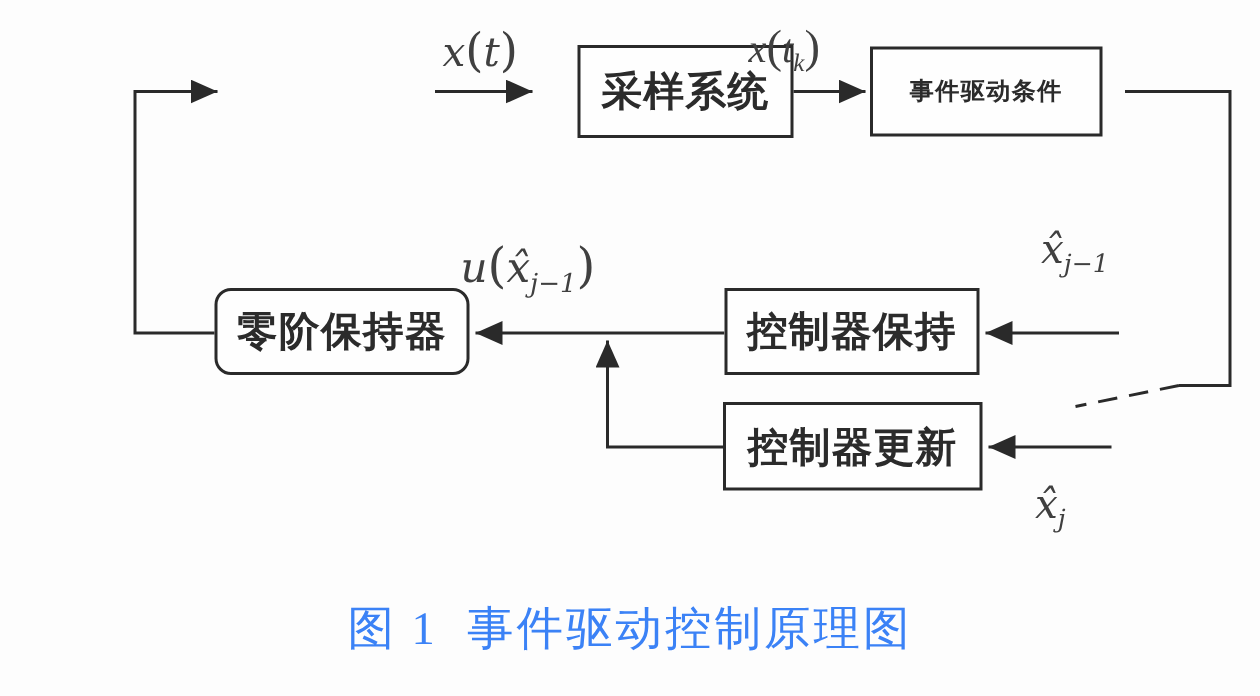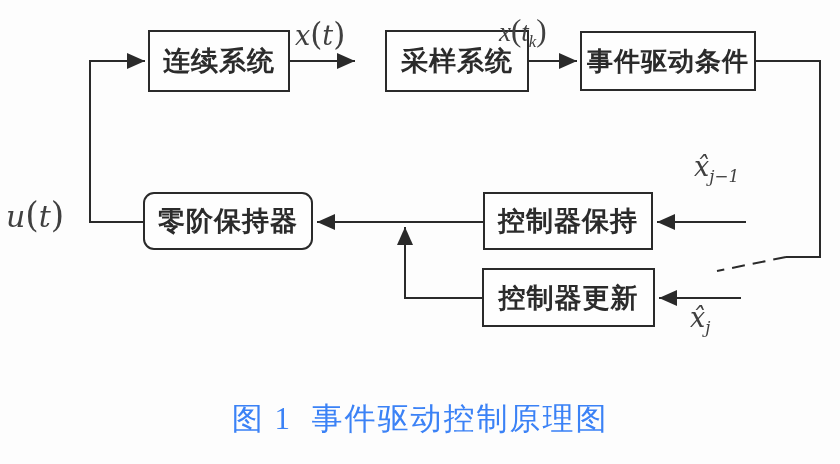--- a/index.html
+++ b/index.html
@@ -87,56 +87,53 @@
       <line x1="502" y1="61" x2="577" y2="61" marker-end="url(#arw)"></line>
       <polyline points="750,61 820,61 820,257 786,257"></polyline>
       <line x1="786" y1="257" x2="717" y2="271" stroke-dasharray="13 8"></line>
       <line x1="746" y1="222" x2="657" y2="222" marker-end="url(#arw)"></line>
       <line x1="741" y1="298" x2="659" y2="298" marker-end="url(#arw)"></line>
       <line x1="483" y1="222" x2="317" y2="222" marker-end="url(#arw)"></line>
       <polyline points="482,298 405,298 405,227" marker-end="url(#arw)"></polyline>
     </g>
   </svg>
 
-  <div class="box" style="left:148px; top:30px; width:142px; height:62px;">
-    <span>连续系统</span>
-  </div>
   <div class="box" style="left:358px; top:30px; width:144px; height:62px;margin-left:27px;">
     <span>采样系统</span>
   </div>
-  <div class="box" style="left:580px; top:31px; width:176px; height:60px; font-size:26px;">
+  <div class="box" style="left:580px; top:31px; width:155px; height:60px; font-size:16px;">
     <span>事件驱动条件</span>
   </div>
   <div class="box" style="left:143px; top:192px; width:170px; height:58px;border-radius:11px;">
     <span>零阶保持器</span>
   </div>
   <div class="box" style="left:482px; top:268px; width:173px; height:59px;">
     <span>控制器更新</span>
   </div>
   <div class="box" style="left:483px; top:192px; width:170px; height:58px;">
     <span>控制器保持</span>
   </div>
 
-  <div class="mlabel" style="left:6px; top:197px; font-size:30px;">
-    <span class="it">u</span><span class="paren">(</span><span class="it">t</span><sub></sub><span class="paren">)</span>
-  </div>
 
   <div class="mlabel" style="left:295px; top:17px; font-size:27px;">
     <span class="it">x</span><span class="paren">(</span><span class="it">t</span><sub></sub><span class="paren">)</span>
   </div>
 
   <div class="mlabel" style="left:499px; top:14px; font-size:27px;font-family:Liberation Serif, serif;">
     <span class="it">x</span><span class="paren">(</span><span class="it">t</span><sub>k</sub><span class="paren">)</span>
   </div>
 
+  <div class="mlabel" style="left:307px; top:160px; font-size:28px;">
+    <span class="it">u</span><span class="paren">(</span><span class="it">x̂</span><sub>j−1</sub><span class="paren">)</span>
+  </div>
 
 
   <div class="mlabel" style="left:694px; top:152px; font-size:27px;">
     <span class="it">x̂</span><sub>j−1</sub>
   </div>
 
-  <div class="mlabel" style="left:690px; top:303px; font-size:27px;">
+  <div class="mlabel" style="left:690px; top:322px; font-size:27px;">
     <span class="it">x̂</span><sub>j</sub>
   </div>
 
   <div class="caption">图 1  事件驱动控制原理图</div>
 
 </div>
 
 </body></html>

